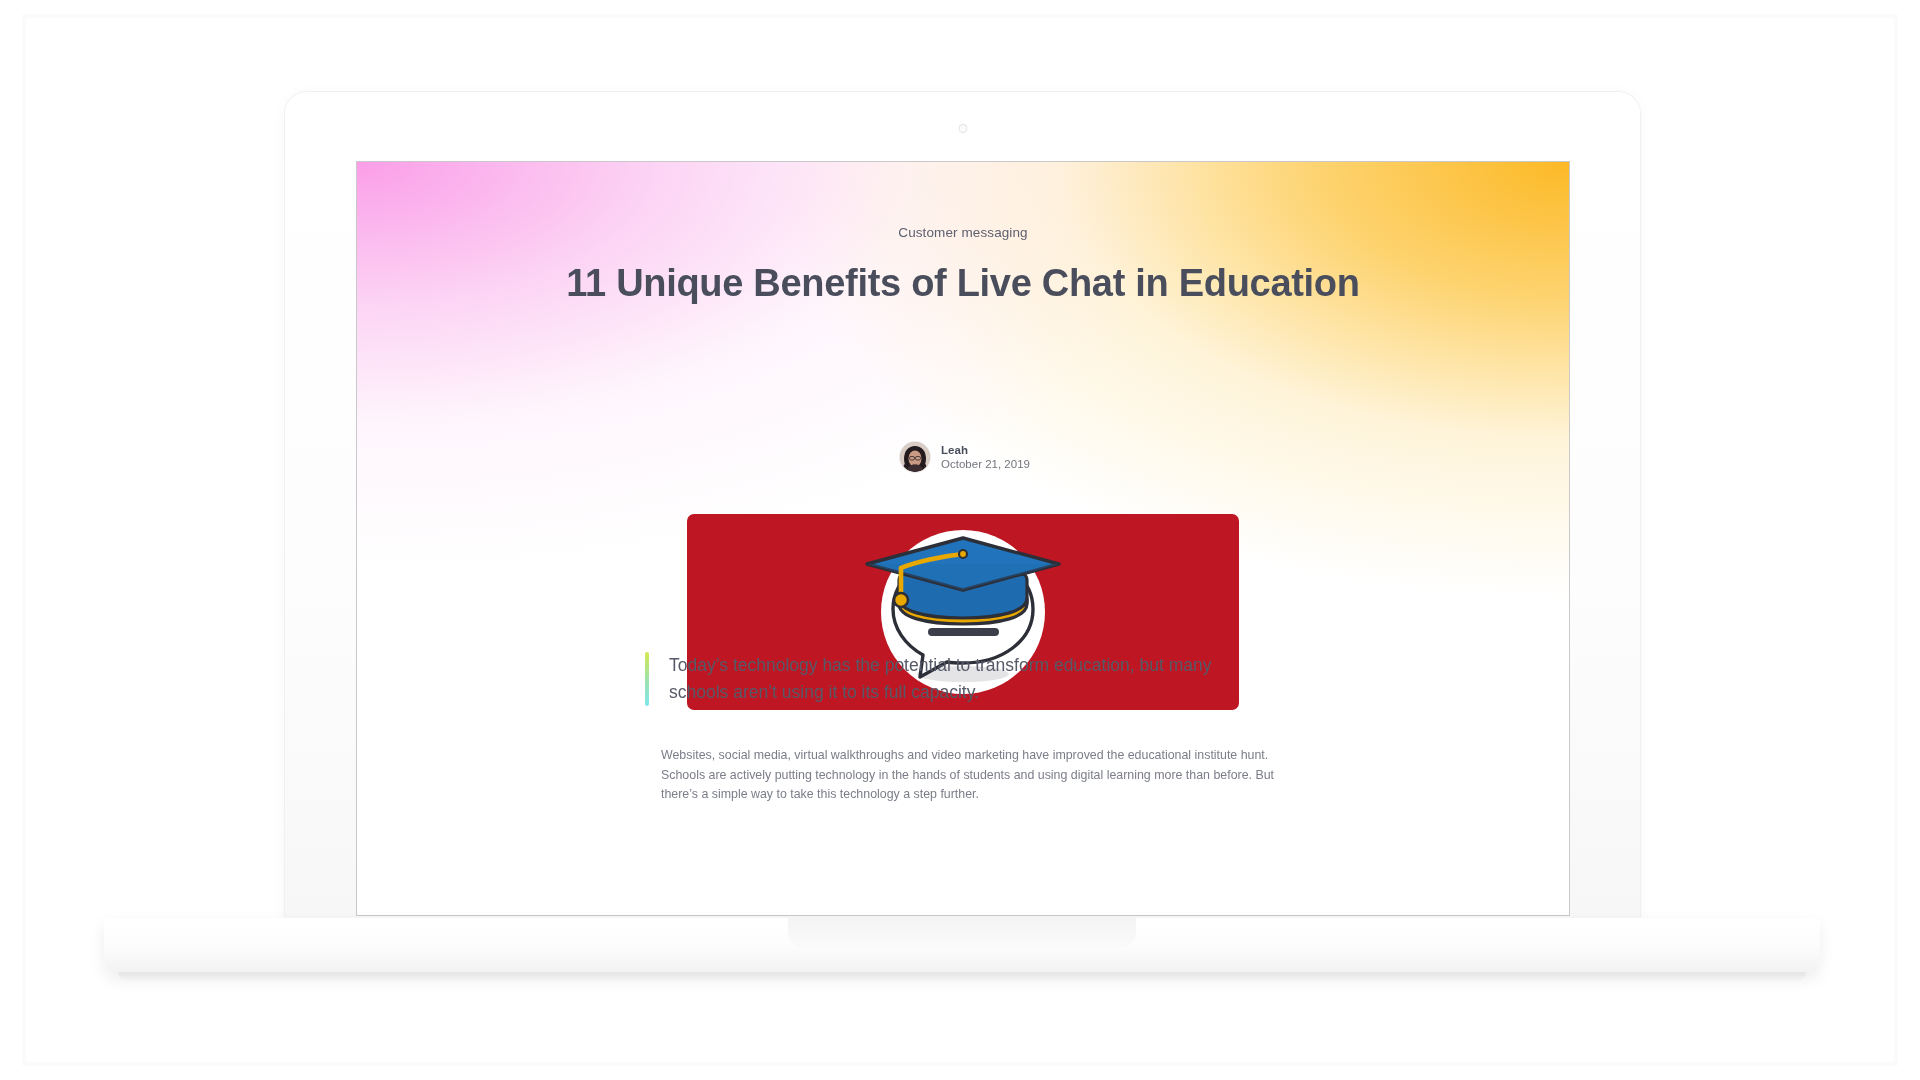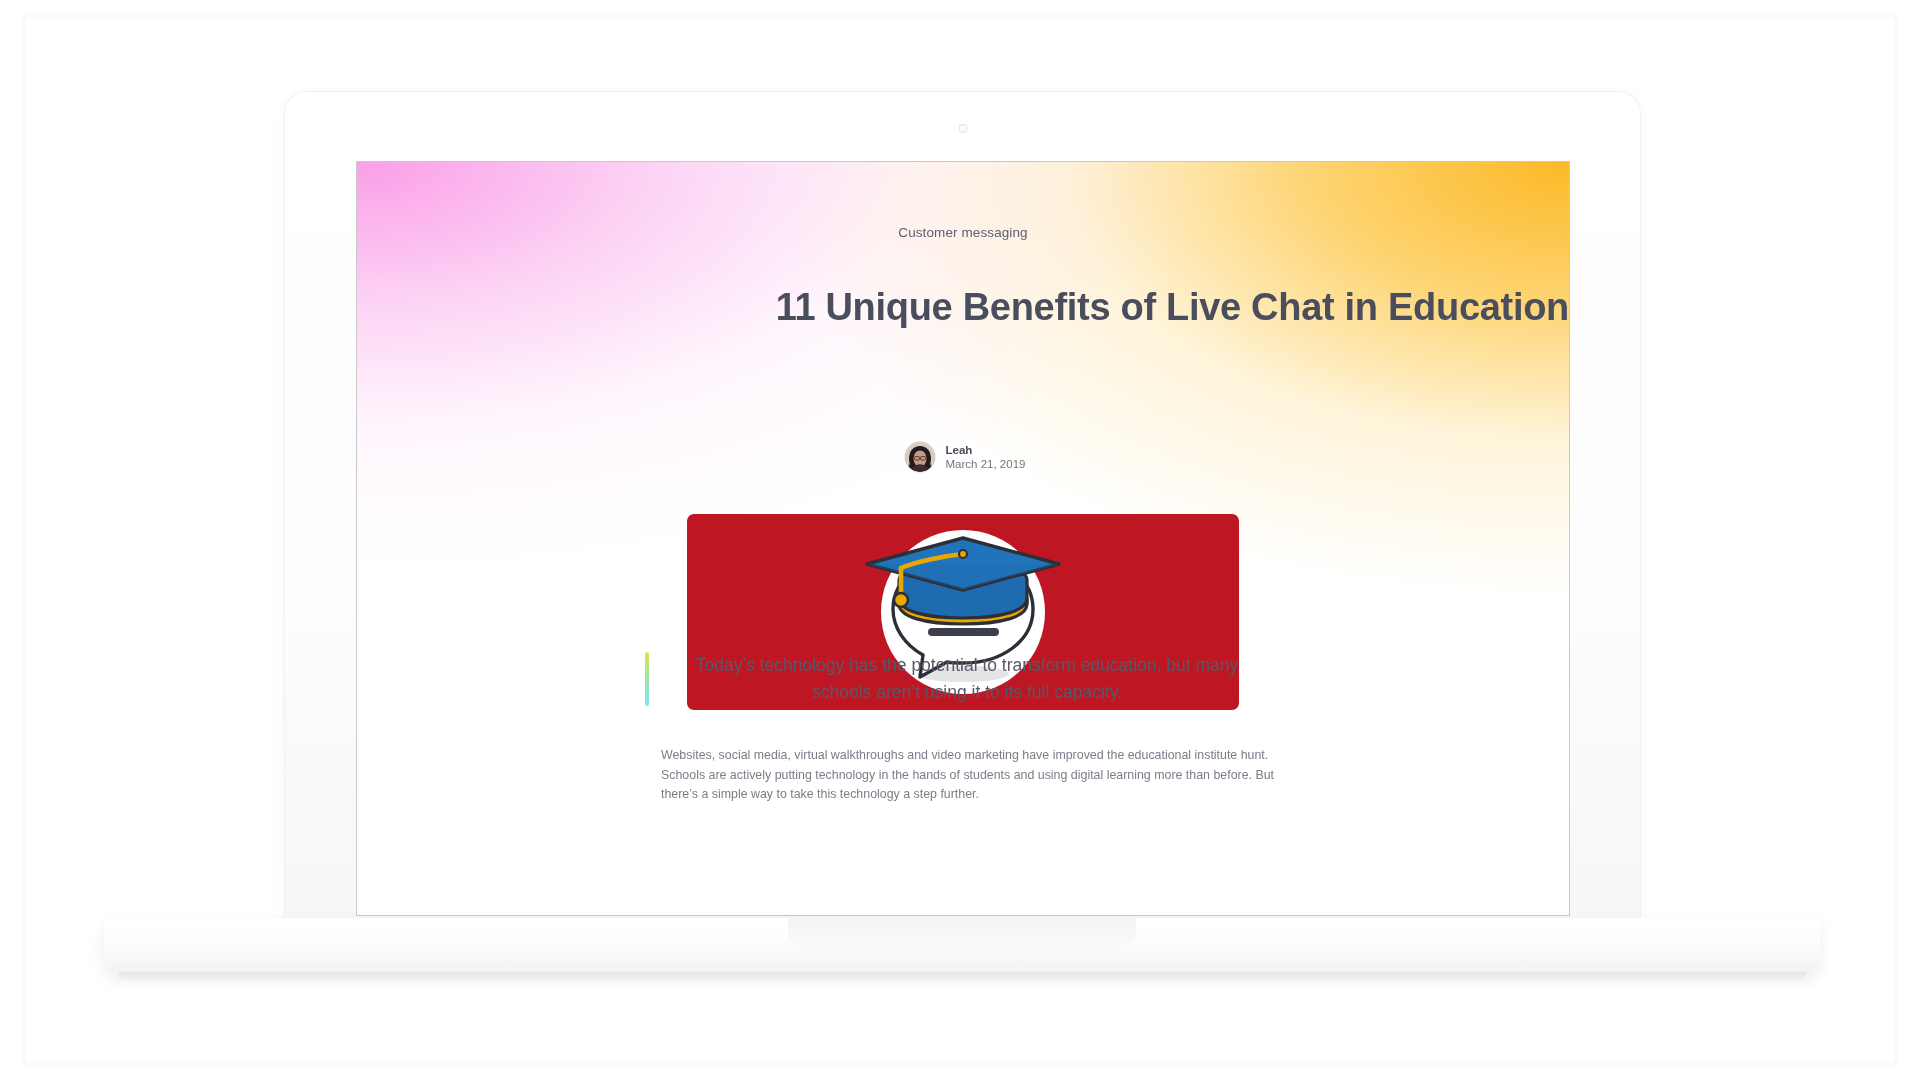--- a/index.html
+++ b/index.html
@@ -104,27 +104,26 @@
   .kicker {
     position:absolute; left:0; right:0; top:63px;
     text-align:center;
     font-size:13.5px;
     letter-spacing:0.1px;
     color:#5d6070;
   }
 
   .headline {
     position:absolute; left:0; right:0; top:96px;
-    text-align:right;
+    text-align:center;
     font-size:38px;
     line-height:50px;
     font-weight:bold;
     color:#4a4e5c;
     letter-spacing:-0.3px;
-    margin-top:24px;
   }
 
   
   .byline {
     position:absolute; left:4px; right:0; top:280px;
     display:flex; justify-content:center; align-items:center;
     gap:11px;
   }
   .avatar {
     width:30px; height:30px; border-radius:50%;
@@ -147,21 +146,21 @@
     left:330px; top:352px;
     width:552px; height:196px;
     border-radius:7px;
     overflow:hidden;
   }
   .hero svg { display:block; width:100%; height:100%; }
   .pullquote {
     position:absolute;
     left:288px; top:490px;
     width:620px;
-    display:flex; gap:20px;text-align:center;
+    display:flex; gap:20px;
   }
   .quote-bar {
     width:4px; min-height:52px; flex:none;
     border-radius:2px;
     background:linear-gradient(180deg,#d6e84f 0%,#9fe2a8 50%,#7fe6ee 100%);
   }
   .quote-text {
     font-size:17.5px;
     line-height:27px;
     color:#565a68;
@@ -213,21 +212,21 @@
                 <rect x="19" y="29" width="10" height="7" rx="3" fill="none" stroke="#30282c" stroke-width="1.6"></rect>
                 <rect x="31" y="29" width="10" height="7" rx="3" fill="none" stroke="#30282c" stroke-width="1.6"></rect>
                 <line x1="29" y1="32" x2="31" y2="32" stroke="#30282c" stroke-width="1.6"></line>
                 <path d="M26 44c2 2 6 2 8 0" stroke="#8b5f4e" stroke-width="1.4" fill="none"></path>
                 <path d="M12 60c2-10 8-15 18-15s16 5 18 15z" fill="#3a2c31"></path>
               </g>
             </svg>
           </div>
           <div class="byline-text">
             <div class="byline-name">Leah</div>
-            <div class="byline-date">March 21, 2019</div>
+            <div class="byline-date">October 21, 2019</div>
           </div>
         </div>
 
         <div class="hero">
           <svg viewBox="0 0 552 196" preserveAspectRatio="xMidYMid slice" aria-hidden="true">
             <rect width="552" height="196" fill="#be1622"></rect>
             <circle cx="276" cy="98" r="82" fill="#ffffff"></circle>
 
             <ellipse cx="276" cy="160" rx="46" ry="8" fill="#e4e4e6"></ellipse>
 

